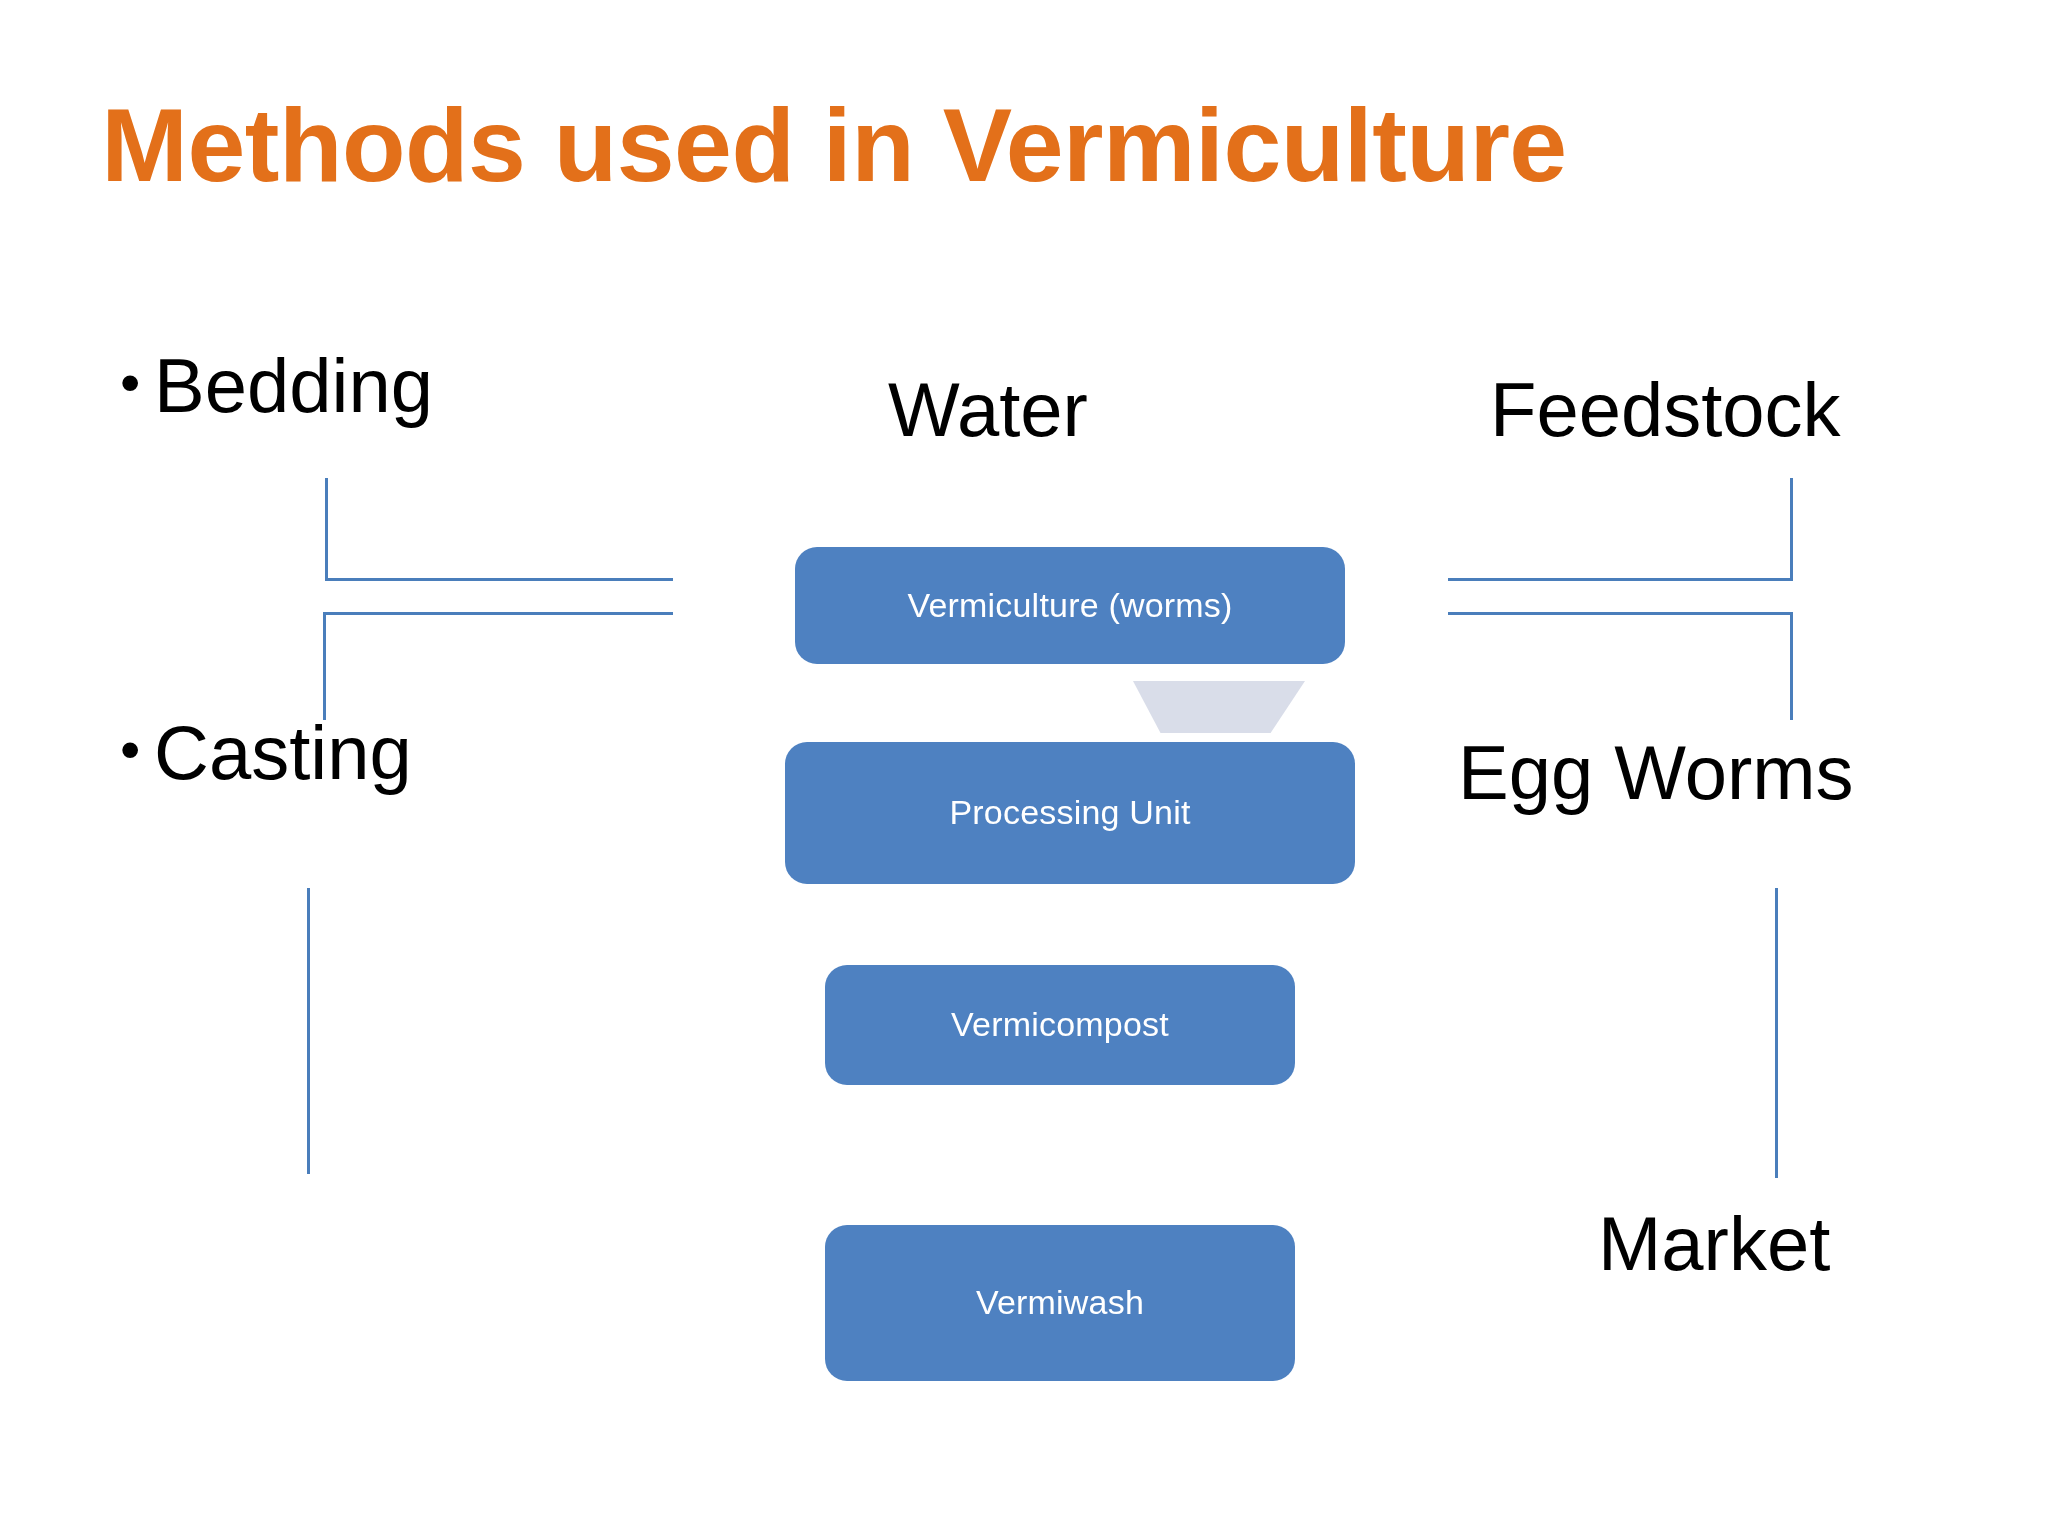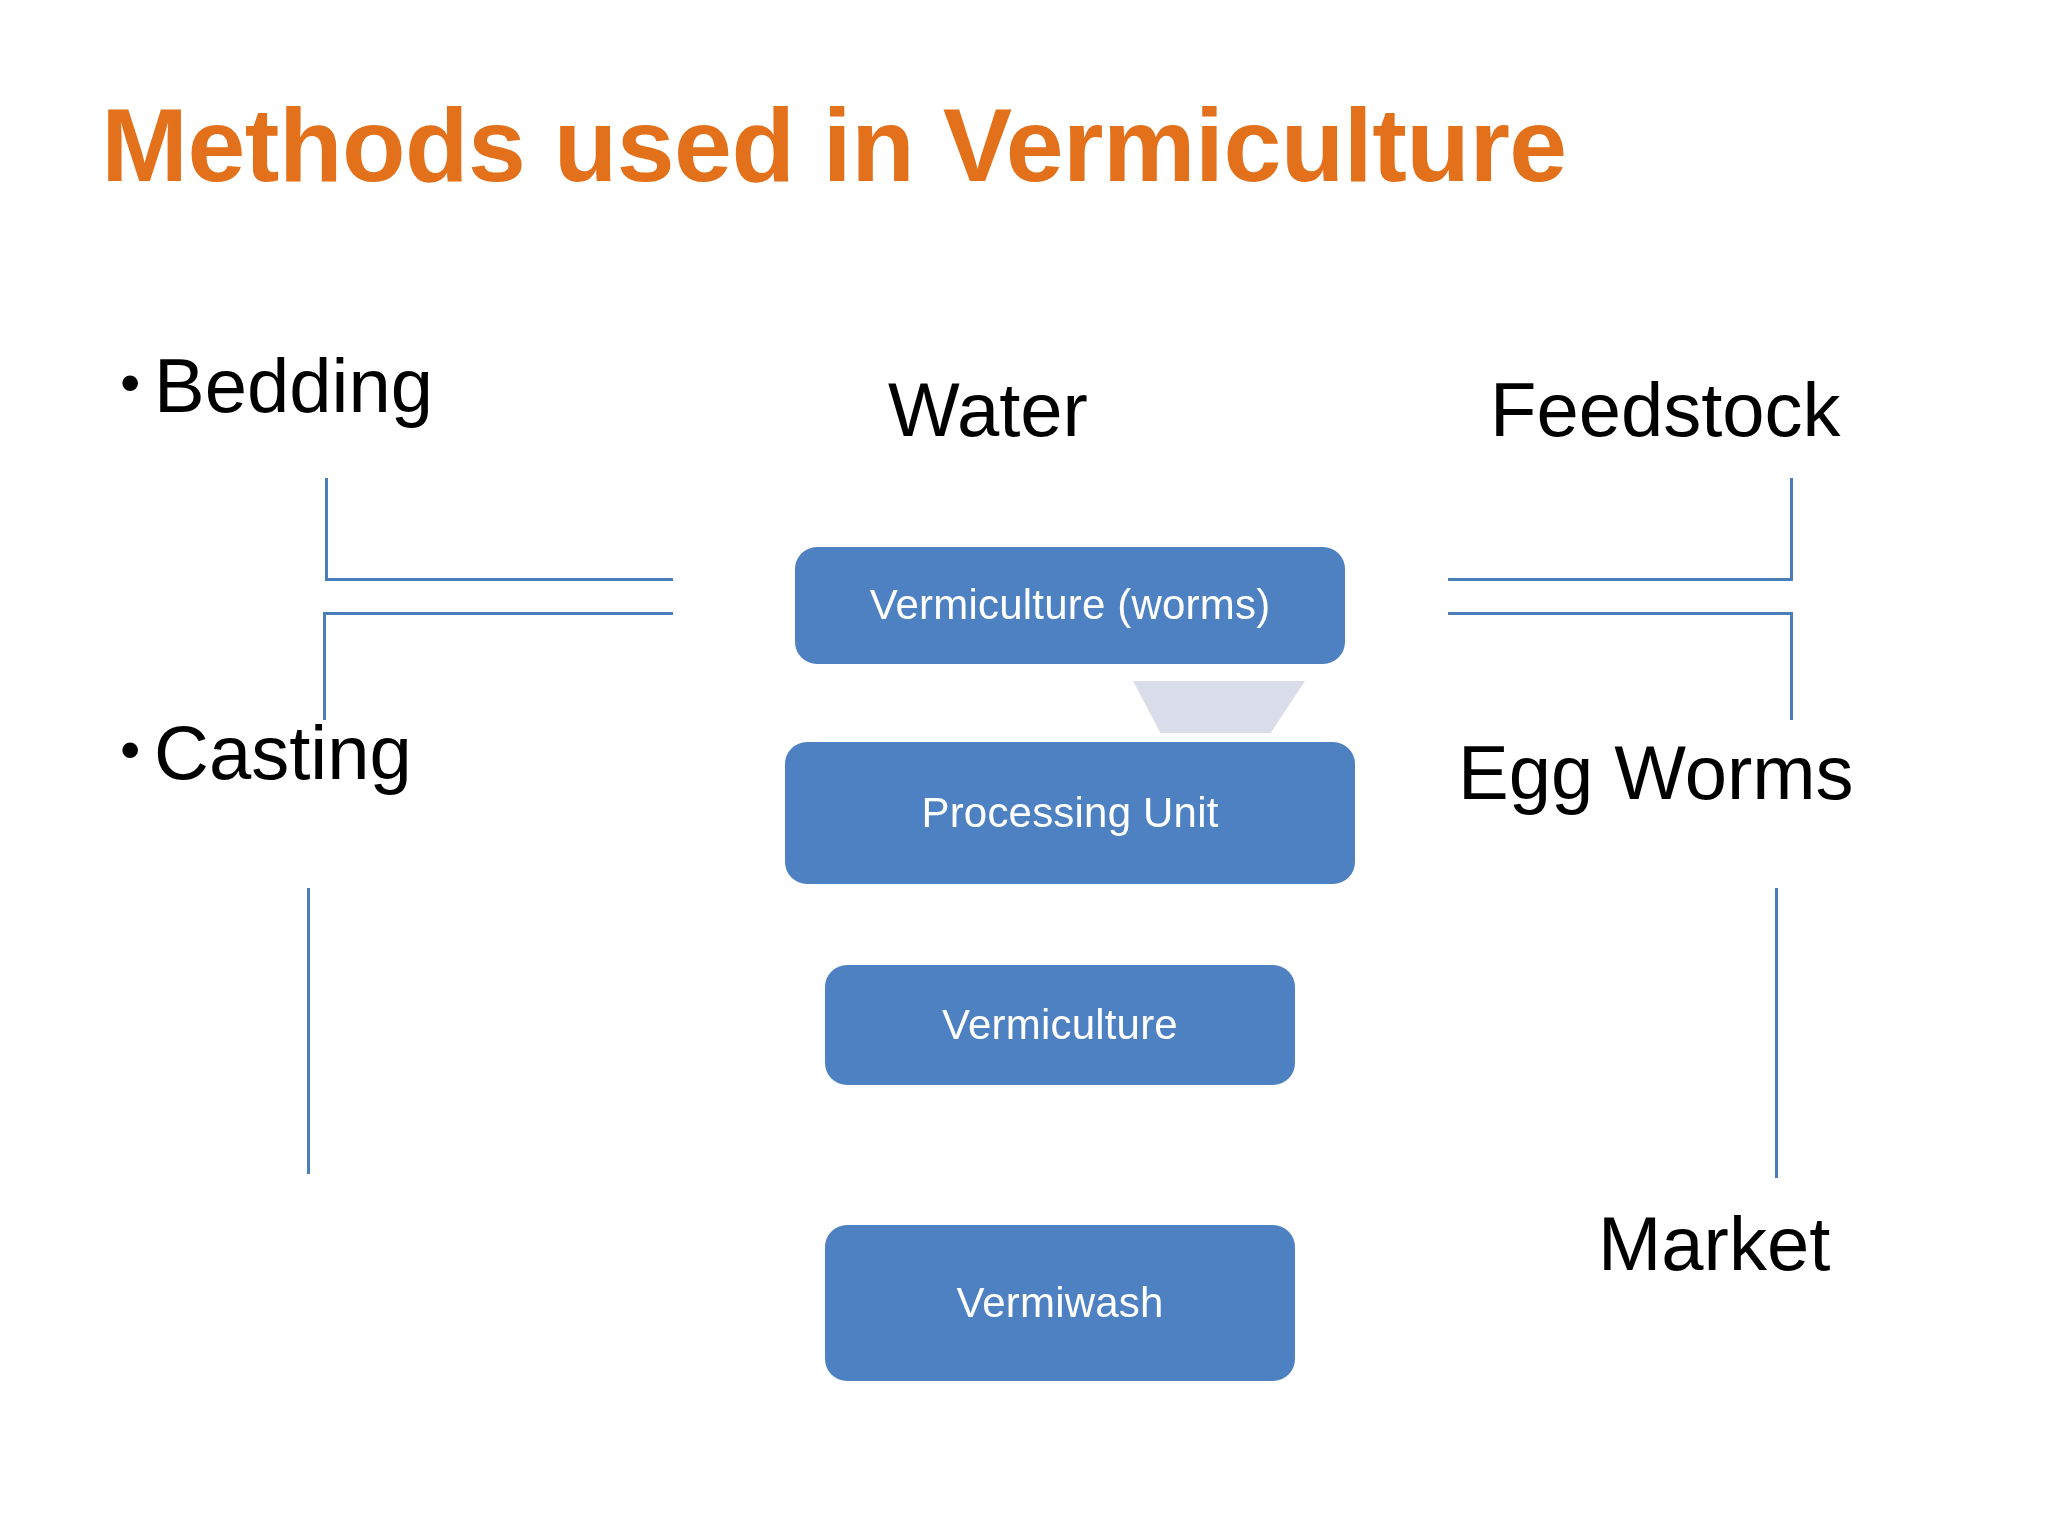--- a/index.html
+++ b/index.html
@@ -57,21 +57,21 @@
   .blue-box {
     position: absolute;
     background: #4E81C1;
     border-radius: 22px;
     color: #ffffff;
     display: flex;
     align-items: center;
     justify-content: center;
     text-align: center;
     box-sizing: border-box;
-    font-size: 42px;
+    font-size: 34px;
     line-height: 1.15;
     letter-spacing: 0.2px;
   }
 
   
   #funnel {
     position: absolute;
     left: 1133px;
     top: 681px;
     width: 172px;
@@ -132,20 +132,20 @@
     <span>Vermiculture (worms)</span>
   </div>
 
   <div id="funnel"></div>
 
   <div class="blue-box" style="left:785px; top:742px; width:570px; height:142px;">
     <span>Processing Unit</span>
   </div>
 
   <div class="blue-box" style="left:825px; top:965px; width:470px; height:120px;">
-    <span>Vermiculture</span>
+    <span>Vermicompost</span>
   </div>
 
   <div class="blue-box" style="left:825px; top:1225px; width:470px; height:156px;">
     <span>Vermiwash</span>
   </div>
 
 </div>
 
 </body></html>

